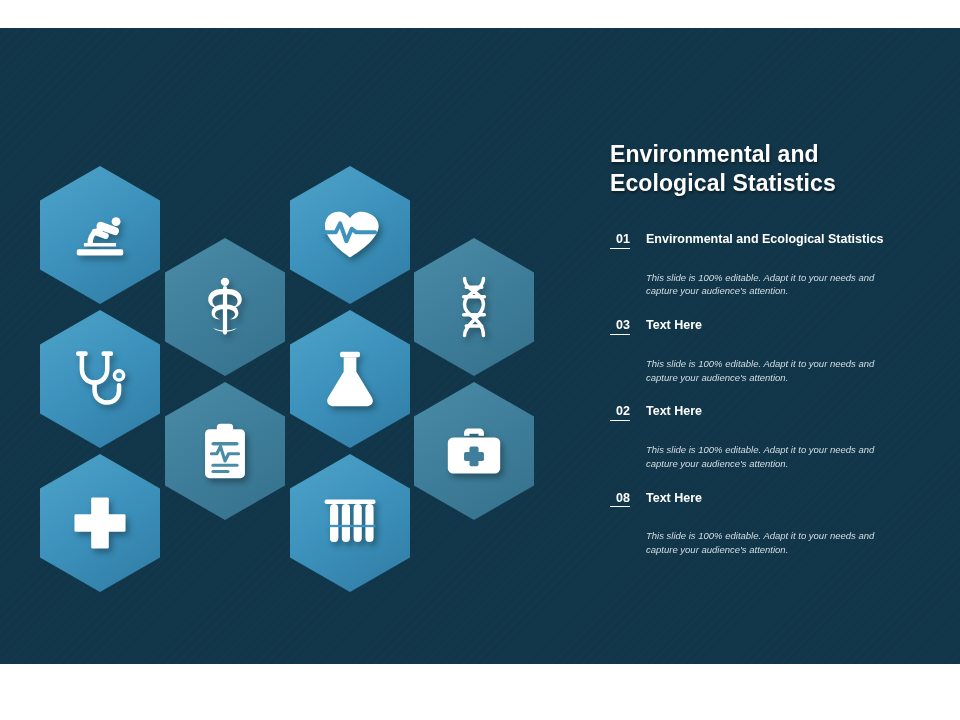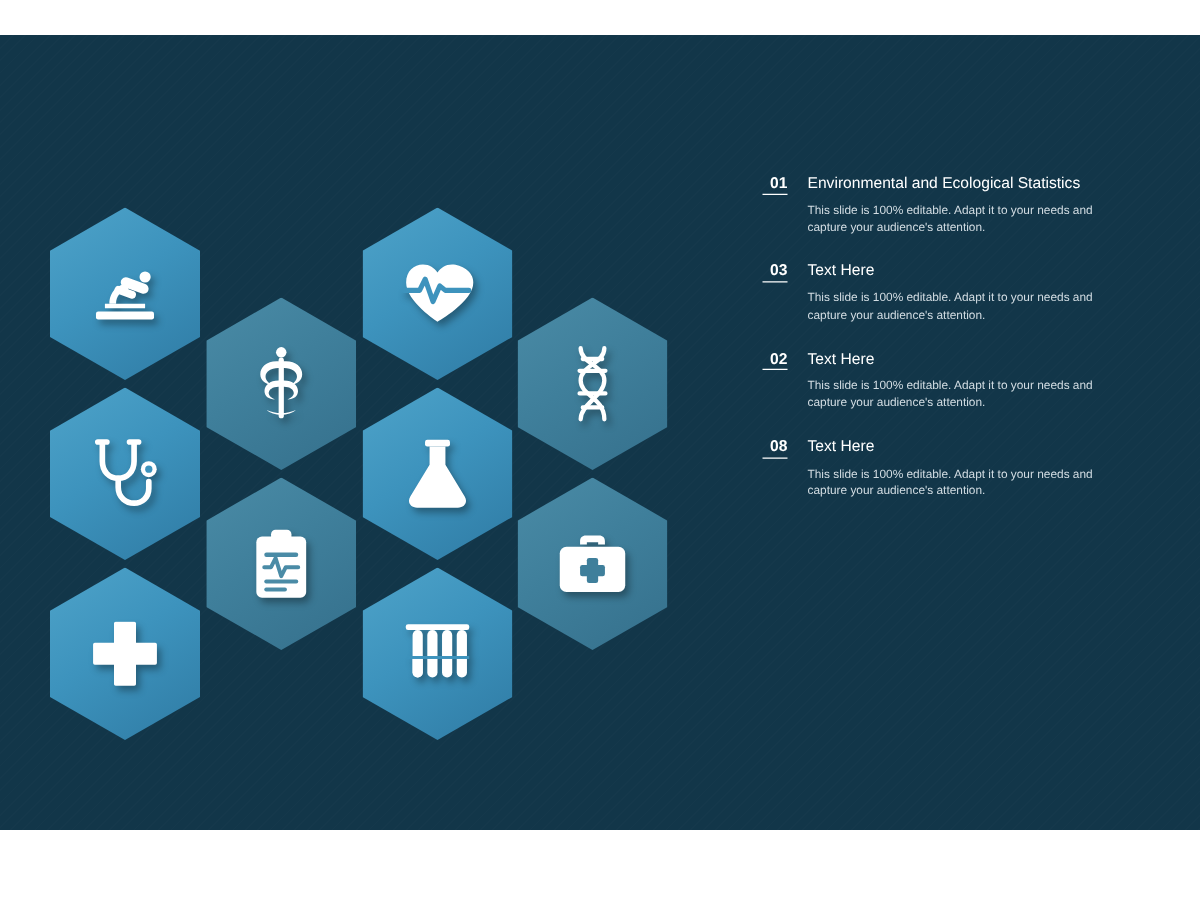--- a/index.html
+++ b/index.html
@@ -90,29 +90,30 @@
     font-weight: bold;
     border-bottom: 1.4px solid #ffffff;
     padding-bottom: 1px;
     line-height: 1.1;
     width: 20px;
     text-align: right;
   }
   .item-title {
     color: #ffffff;
     font-size: 12.5px;
-    font-weight: normal;
+    font-weight: bold;
     margin-left: 16px;
     line-height: 1.1;
   }
   .item-body {
     color: #d3dde3;
     font-size: 9.5px;
+    font-style: italic;
     line-height: 1.45;
-    margin-top: 6px;
+    margin-top: 22px;
     margin-left: 36px;
     width: 240px;
   }
 </style>
 </head>
 <body>
 
 <div class="top-band"></div>
 <div class="bottom-band"></div>
 
@@ -232,20 +233,24 @@
           </g>
           <rect x="10" y="28" width="9" height="21" rx="4.5" fill="#ffffff"></rect>
           <rect x="6" y="30" width="54" height="2.6" fill="#3d93bd"></rect>
         </svg>
       </span>
     </div>
 
   </div>
 
   <div class="right-panel">
+    <div class="slide-title">
+      <div>Environmental and</div>
+      <div>Ecological Statistics</div>
+    </div>
 
     <div class="item">
       <div class="item-head">
         <span class="item-num">01</span>
         <span class="item-title">Environmental and Ecological Statistics</span>
       </div>
       <div class="item-body">This slide is 100% editable. Adapt it to your needs and capture your audience's attention.</div>
     </div>
 
     <div class="item">

